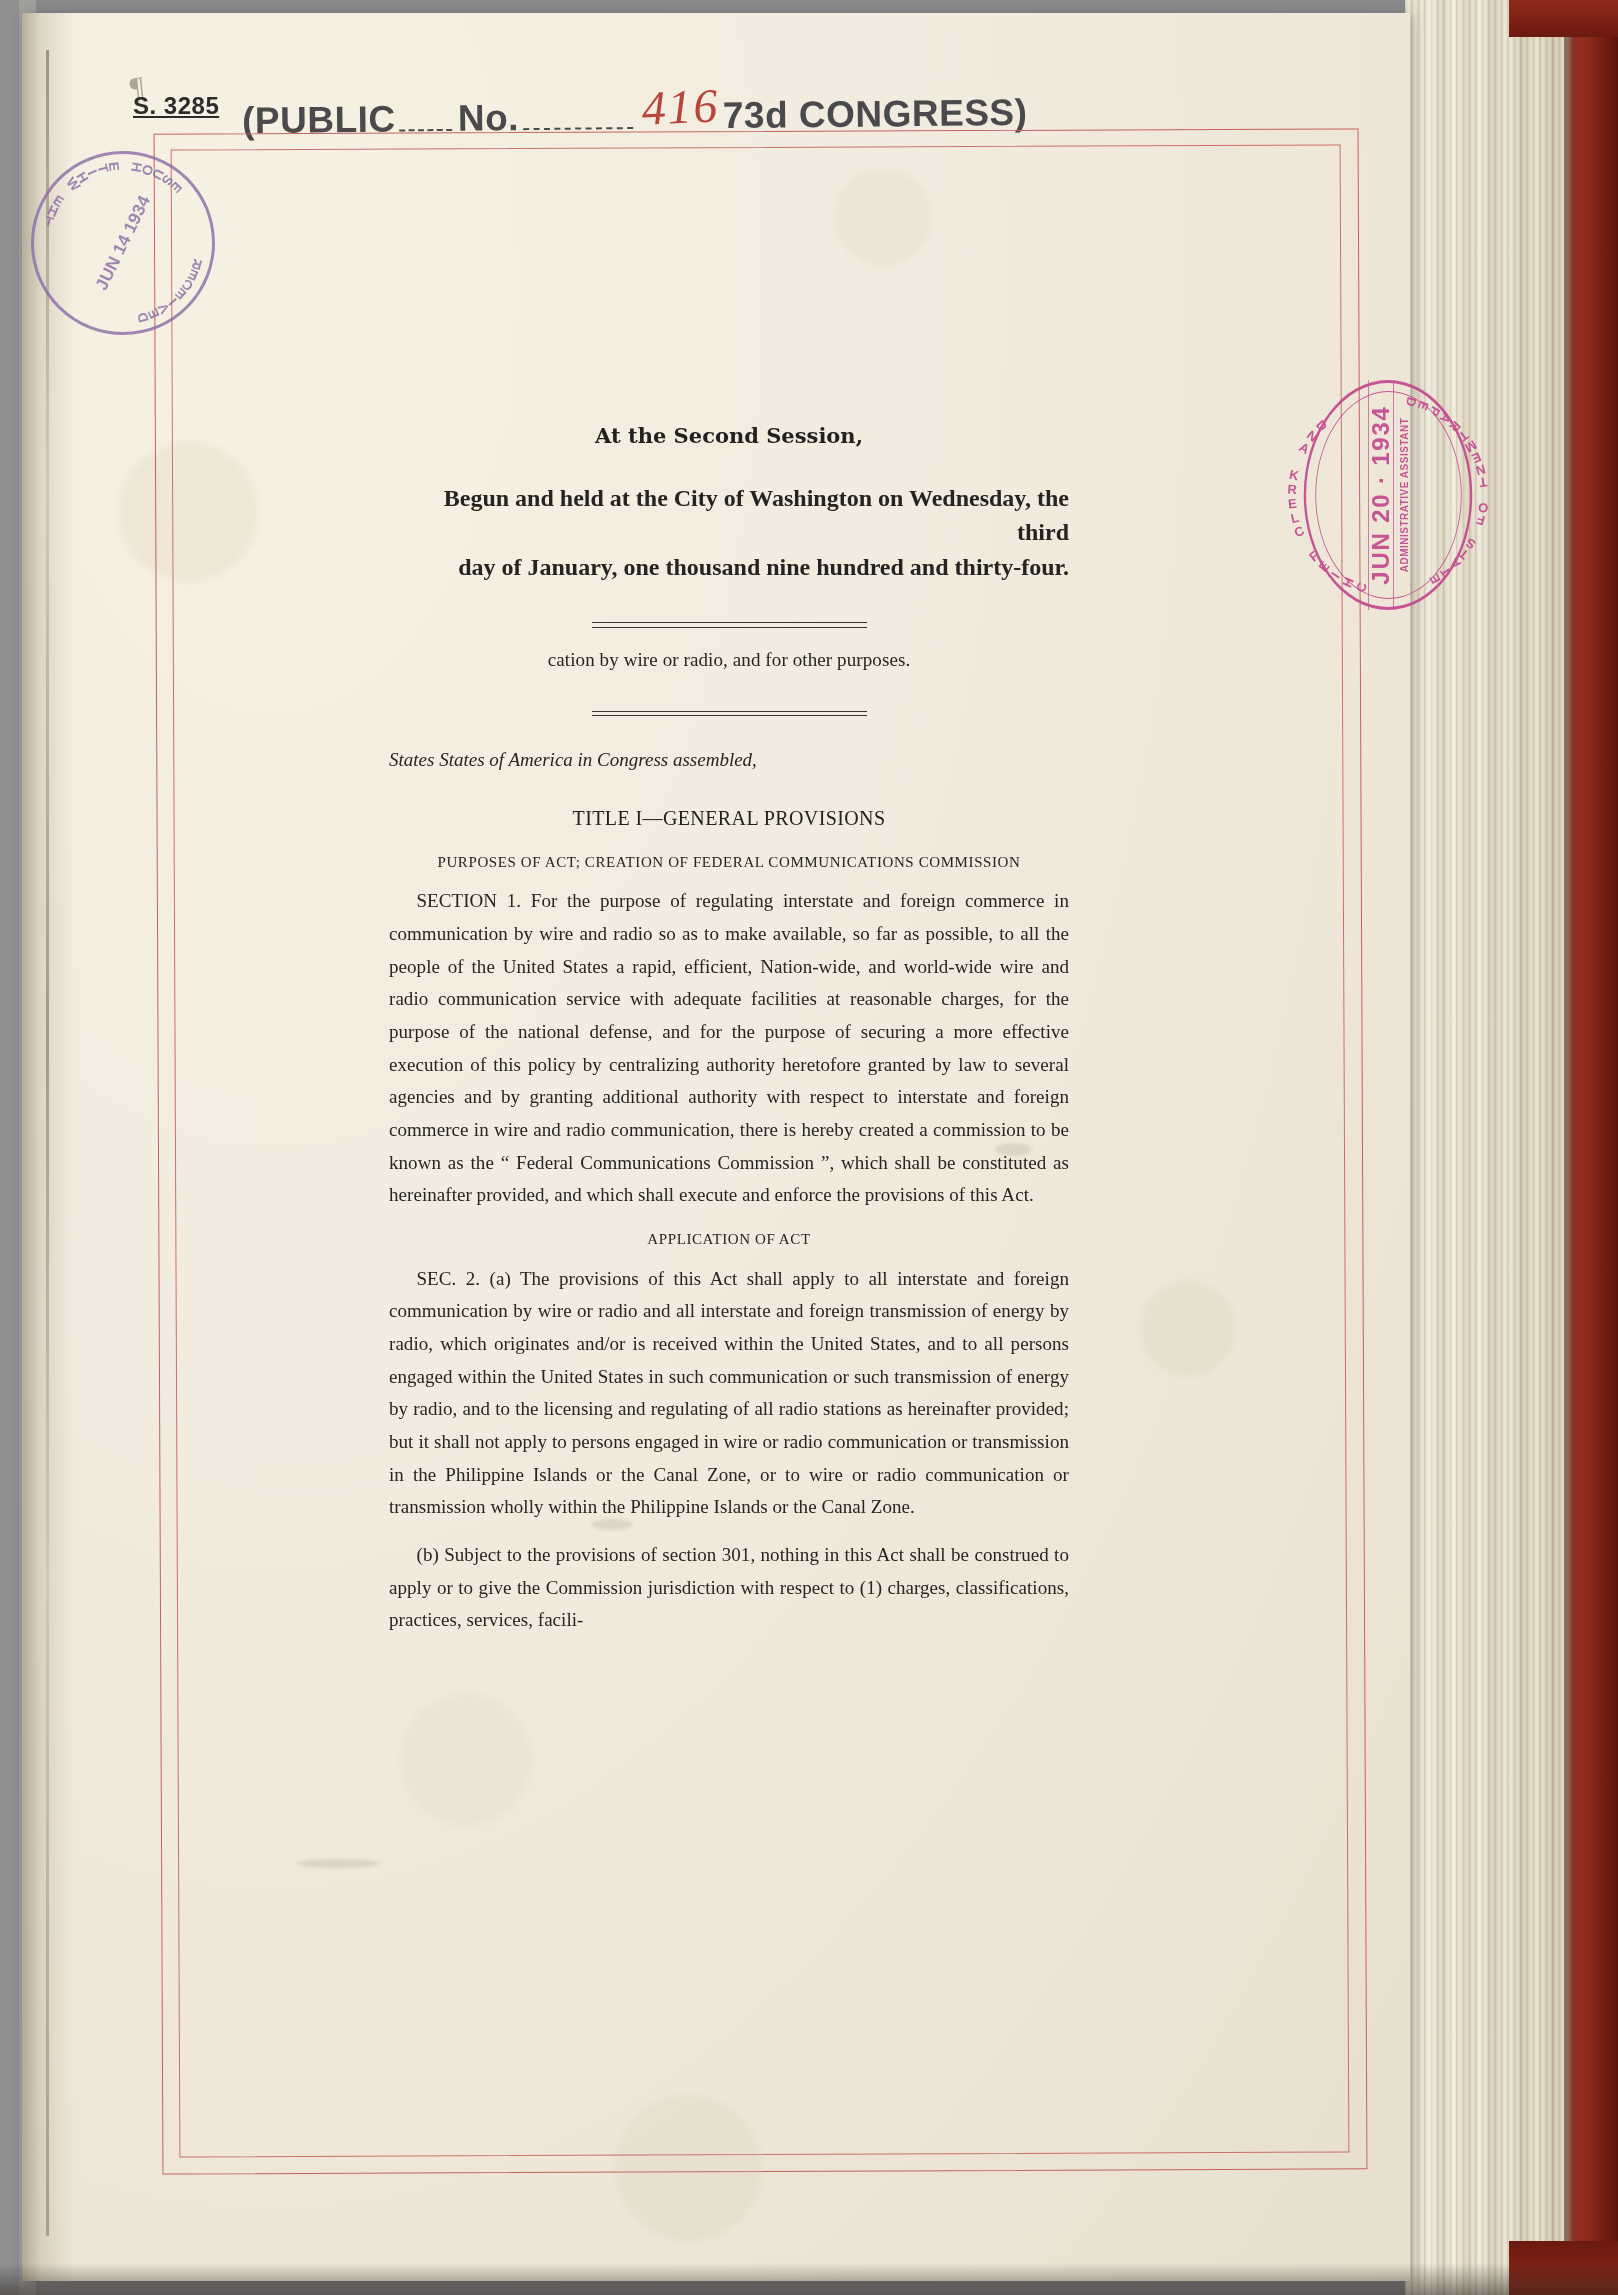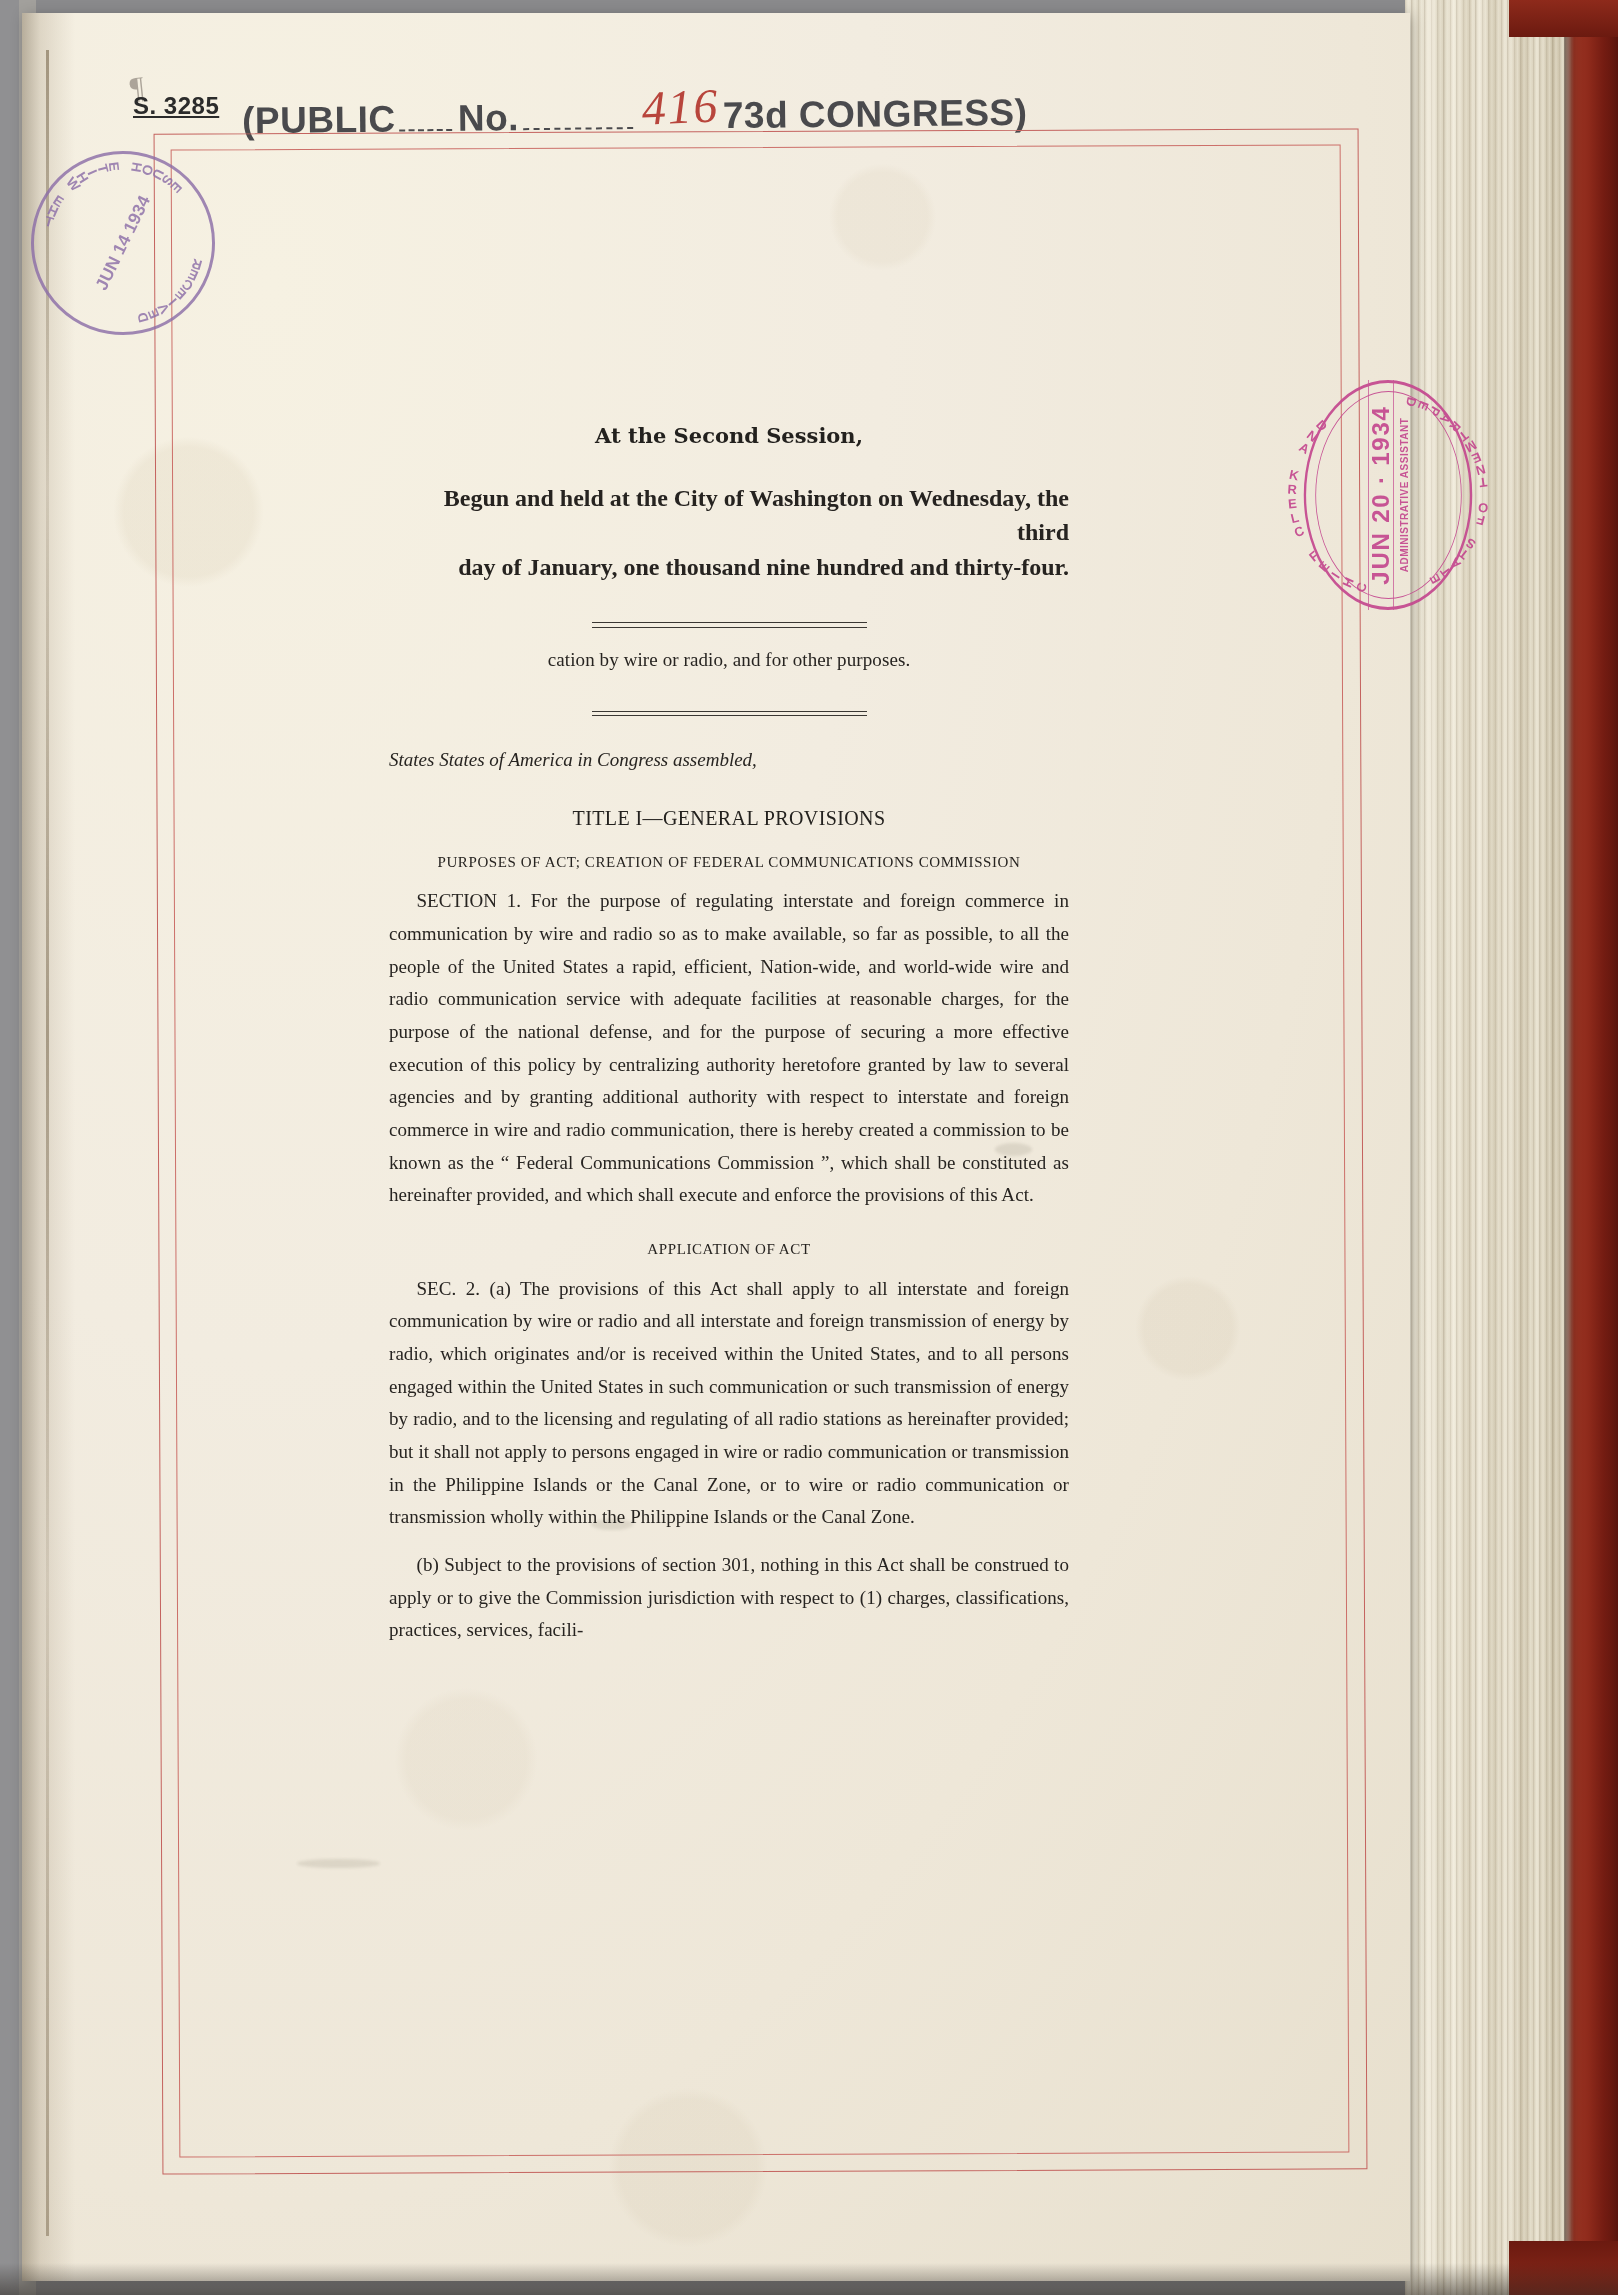--- a/index.html
+++ b/index.html
@@ -304,21 +304,21 @@
 
   .section-caption {
     text-align: center;
     font-family: "Liberation Serif", serif;
     font-size: 15px;
     text-transform: uppercase;
     letter-spacing: 0.6px;
     margin-top: 24px;
     color: #262320;
   }
-  .section-caption.tight { margin-top: 29px; }
+  .section-caption.tight { margin-top: 19px; }
 
   .body-para {
     font-family: "Liberation Serif", serif;
     font-size: 19px;
     line-height: 1.72;
     text-align: justify;
     margin-top: 14.7px;
     color: #272421;
     letter-spacing: 0.05px;
   }

